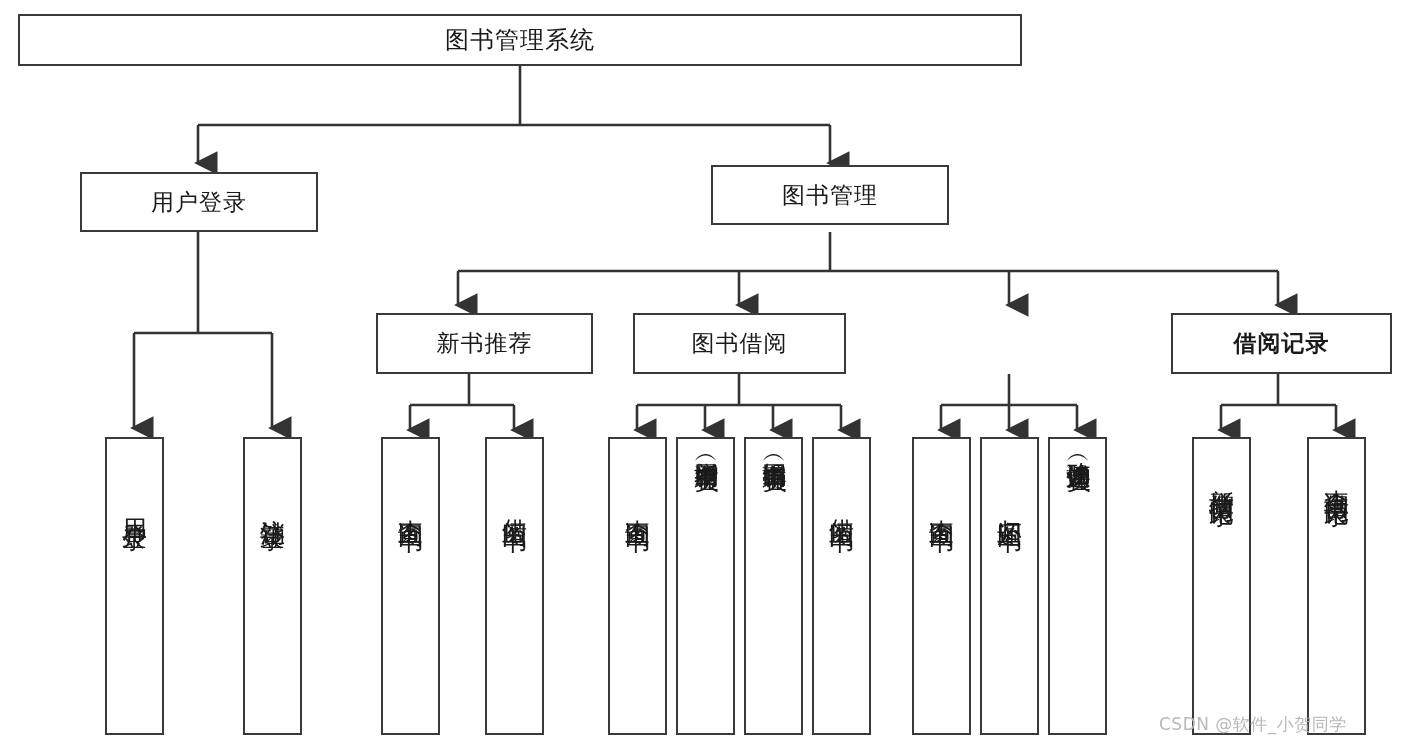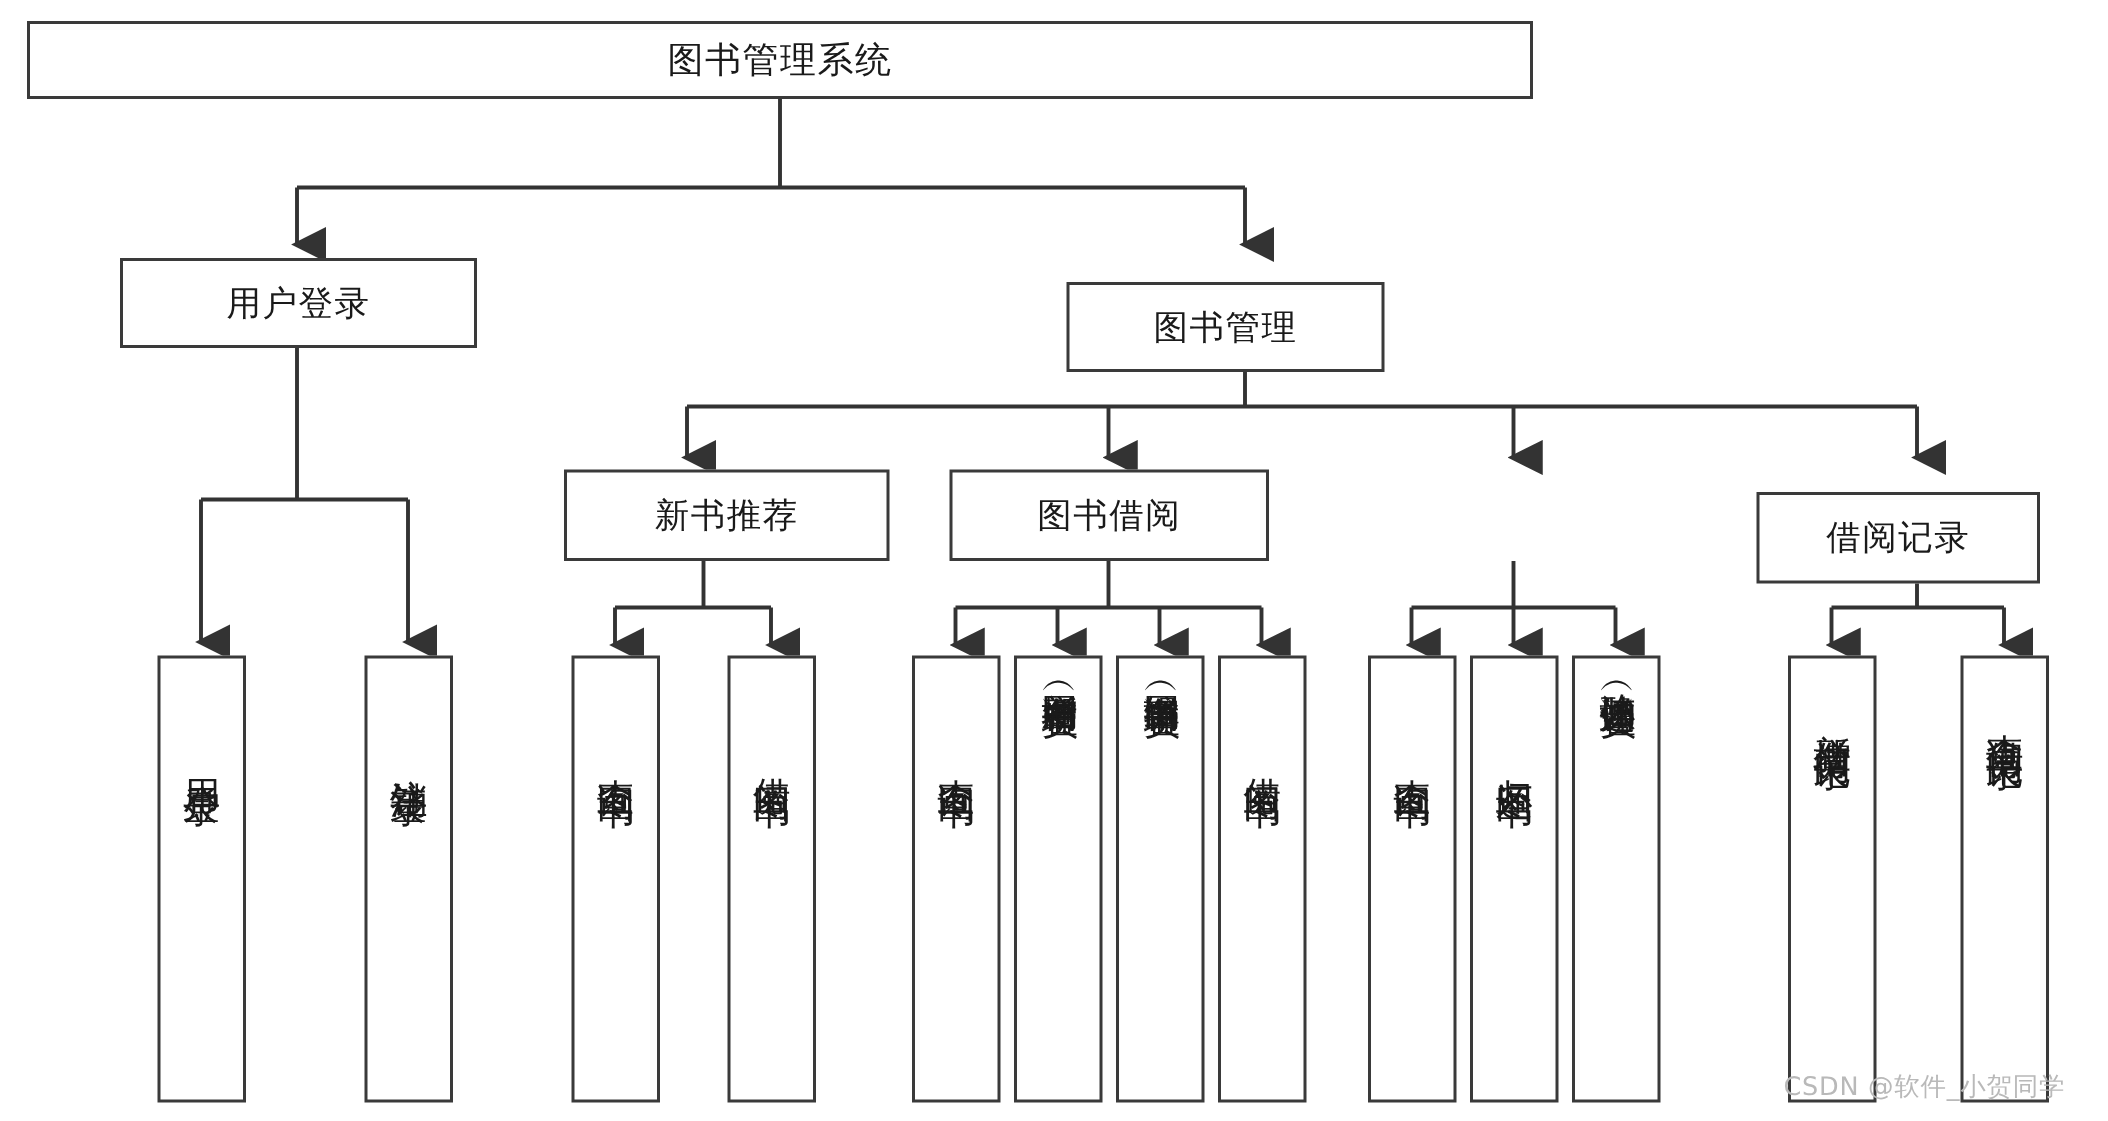--- a/index.html
+++ b/index.html
@@ -58,21 +58,21 @@
     letter-spacing: 3px;
     white-space: nowrap;
     color: #1a1a1a;
   }
   .vtext.tight {
     font-size: 24px;
     letter-spacing: 1px;
   }
   .watermark {
     position: absolute;
-    left: 1189px;
+    left: 1159px;
     top: 713px;
     font-size: 17px;
     color: #b9b9b9;
     white-space: nowrap;
     letter-spacing: 0.5px;
   }
 </style>
 </head>
 <body>
 
@@ -128,31 +128,31 @@
     </g>
   </svg>
 
   <div class="node root horiz" style="left:18px; top:14px; width:1004px; height:52px;">
     <span>图书管理系统</span>
   </div>
 
   <div class="node horiz" style="left:80px; top:172px; width:238px; height:60px;">
     <span>用户登录</span>
   </div>
-  <div class="node horiz" style="left:711px; top:188px; width:212px; height:60px;align-items:center;">
+  <div class="node horiz" style="left:711px; top:165px; width:238px; height:60px;align-items:center;">
     <span>图书管理</span>
   </div>
 
   <div class="node horiz" style="left:376px; top:313px; width:217px; height:61px;">
     <span>新书推荐</span>
   </div>
   <div class="node horiz" style="left:633px; top:313px; width:213px; height:61px;">
     <span>图书借阅</span>
   </div>
-  <div class="node horiz" style="left:1171px; top:328px; width:189px; height:61px;">
+  <div class="node horiz" style="left:1171px; top:313px; width:221px; height:61px;font-weight:bold;">
     <span>借阅记录</span>
   </div>
 
   <div class="node leaf" style="left:105px; top:437px; width:59px; height:298px; padding-top:60px;">
     <span class="vtext">用户登录</span>
   </div>
   <div class="node leaf" style="left:243px; top:437px; width:59px; height:298px; padding-top:60px;">
     <span class="vtext">注销登录</span>
   </div>
 

